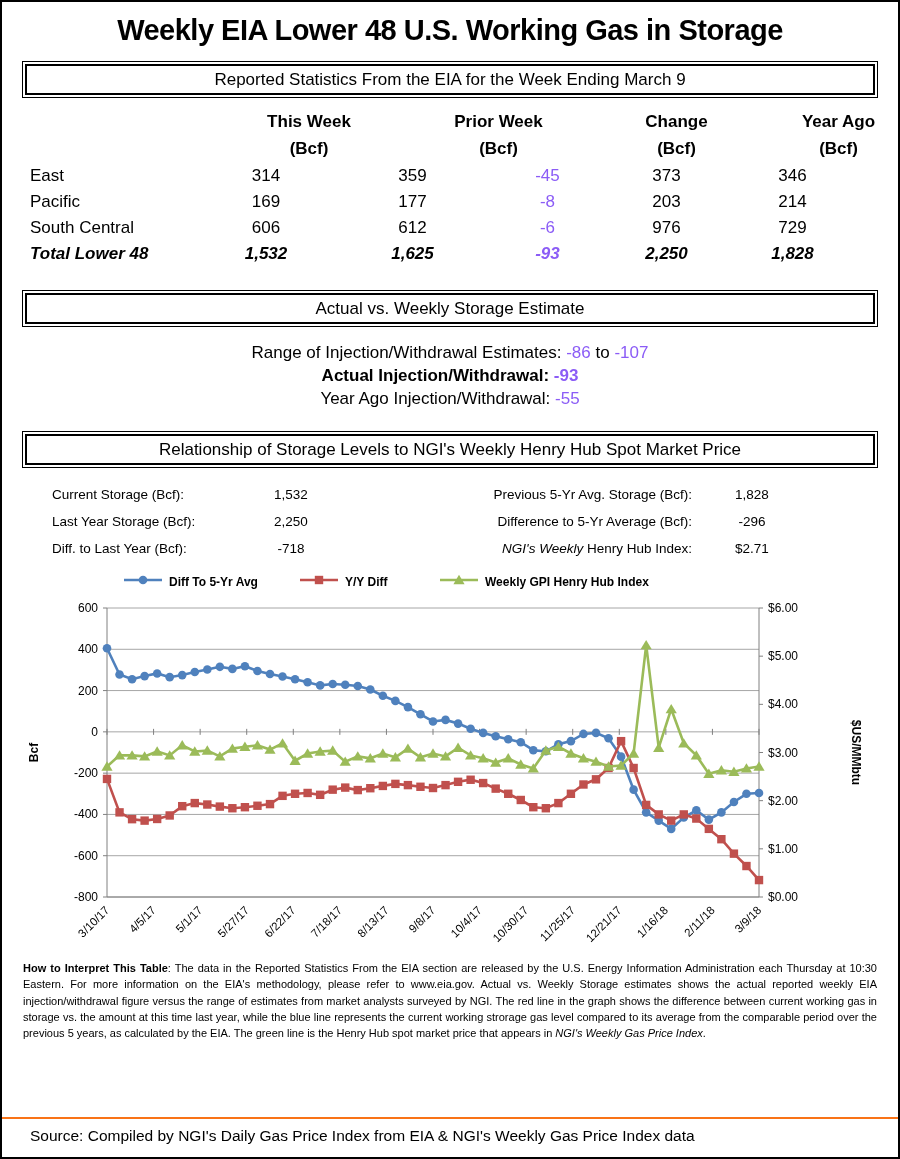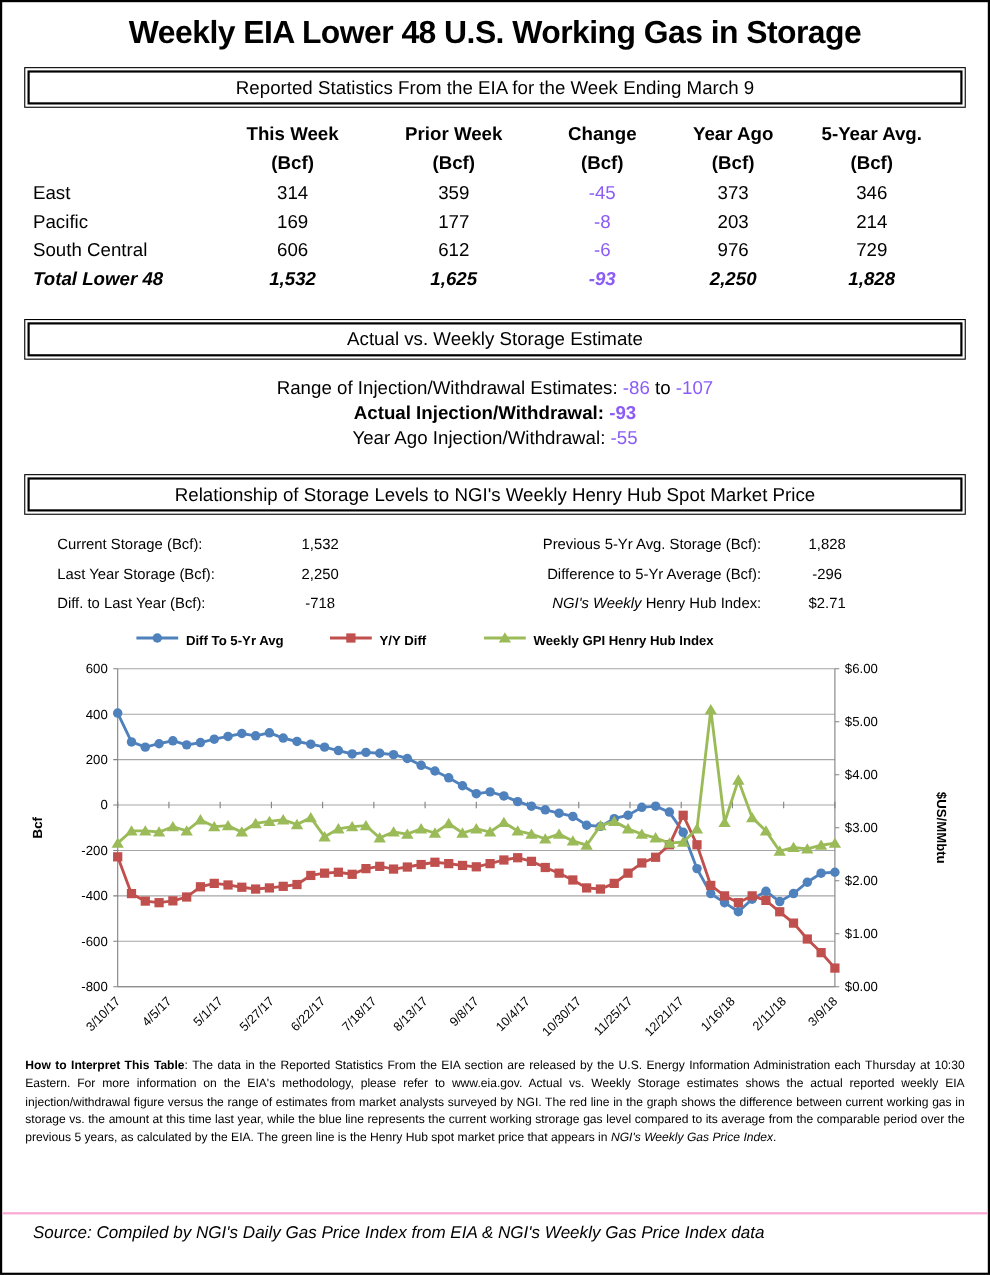--- a/index.html
+++ b/index.html
@@ -15,21 +15,21 @@
   }
   .box2 { margin-top: 26px; }
   .box3 { margin-top: 24px; }
 
   
   .stats-table { margin-top: 14px; font-size: 17px; }
   .trow { display: grid; grid-template-columns: 170px 148px 145px 125px 113px 139px; height: 26px; align-items: center; }
   .trow.units { height: 28px; }
   .trow .c { text-align: center; }
   .trow .l { text-align: left; padding-left: 8px; }
-  .hdr { font-weight: bold; }
+  .hdr { font-weight: bold; gap: 43px; }
   .red { color: #8b5cf6; }
   .total { font-weight: bold; font-style: italic; }
 
   
   .estimates { margin-top: 17px; text-align: center; font-size: 17px; line-height: 23px; }
   .estimates .bold { font-weight: bold; }
 
   
   .rel-stats { margin-top: 16px; font-size: 13.5px; }
   .rel-row { display: grid; grid-template-columns: 210px 118px 342px 120px; height: 27px; align-items: center; }
@@ -47,22 +47,22 @@
   .chart-wrap { margin-top: 2px; }
   svg text { font-family: "Liberation Sans", sans-serif; font-size: 12px; fill: #000; }
   svg text.axis-title { font-size: 12px; font-weight: bold; }
   svg text.xtick { font-size: 11.5px; }
 
   
   .how-to { margin: 4px 1px 0; font-size: 11px; line-height: 16.3px; text-align: justify; }
   .how-to .b { font-weight: bold; }
   .how-to .i { font-style: italic; }
   .source-strip {
-    margin: auto -20px 15px; border-top: 2px solid #f9a8d4;
-    font-style: italic; font-size: 15.5px; padding: 8px 0 12px 28px;
+    margin: auto -20px 0; border-top: 2px solid #f97316;
+    font-size: 15.5px; padding: 8px 0 12px 28px;
   }
 </style>
 </head>
 <body>
 
 <div class="page">
 
   <h1 class="page-title">Weekly EIA Lower 48 U.S. Working Gas in Storage</h1>
 
   <div class="section-box">Reported Statistics From the EIA for the Week Ending March 9</div>

